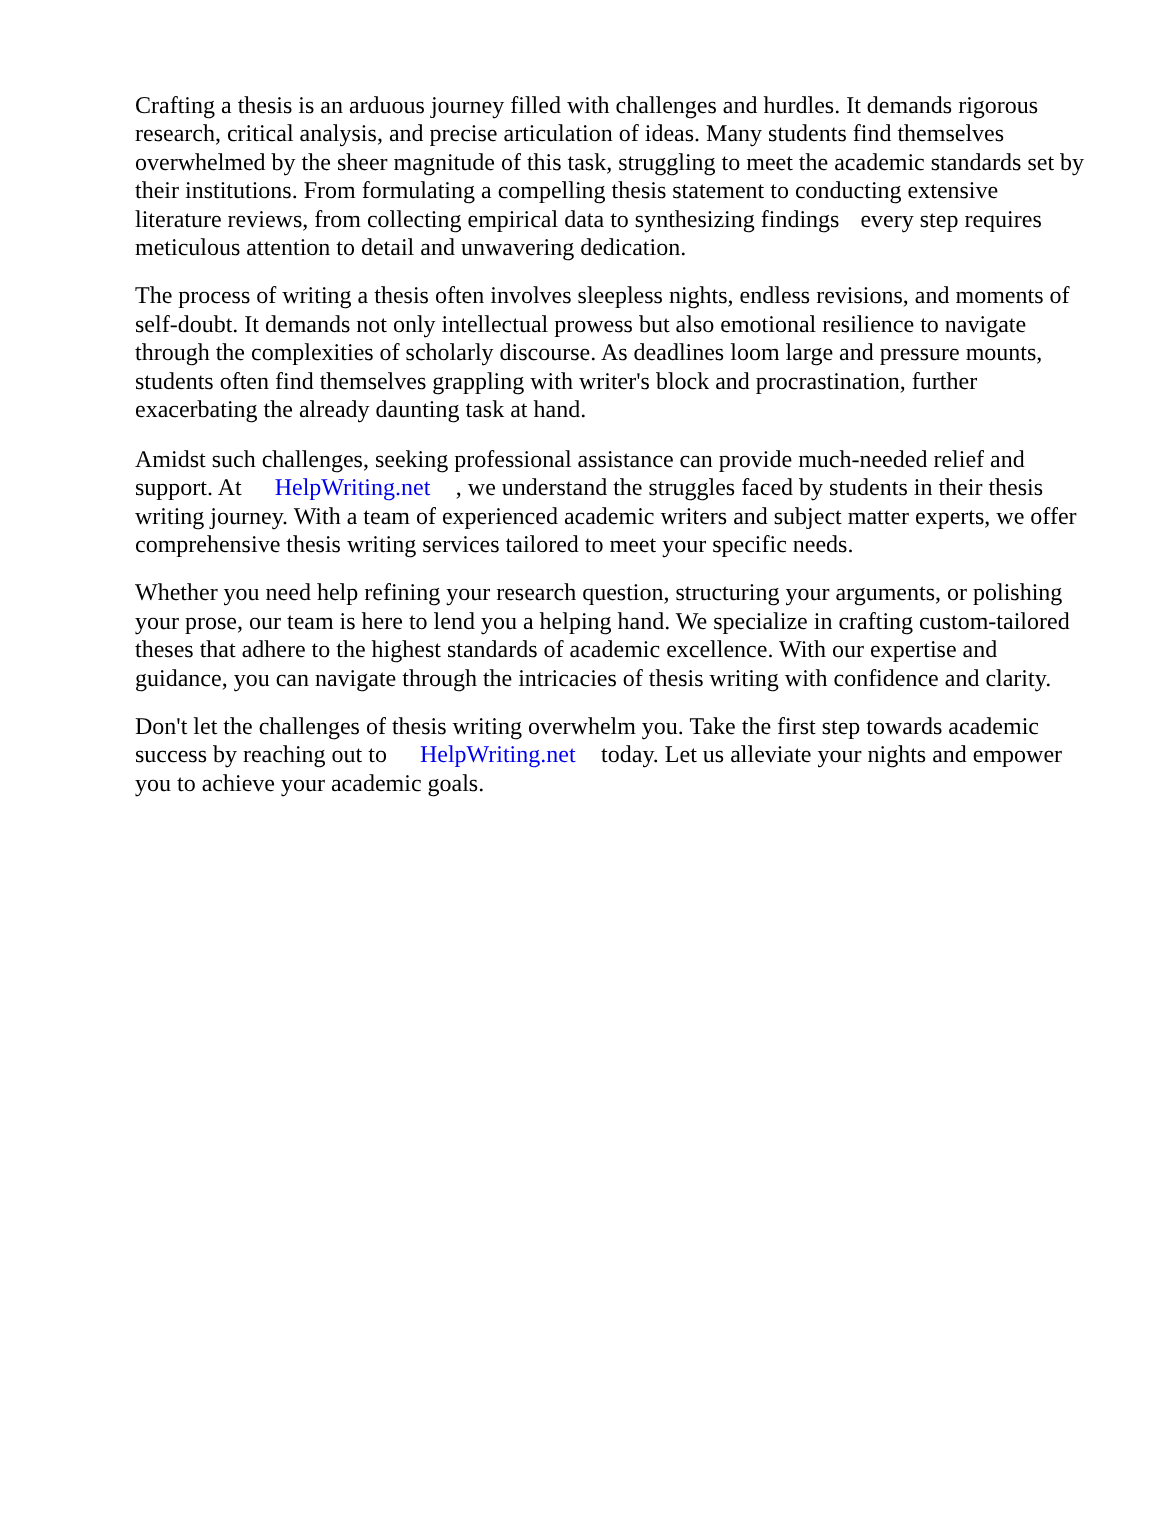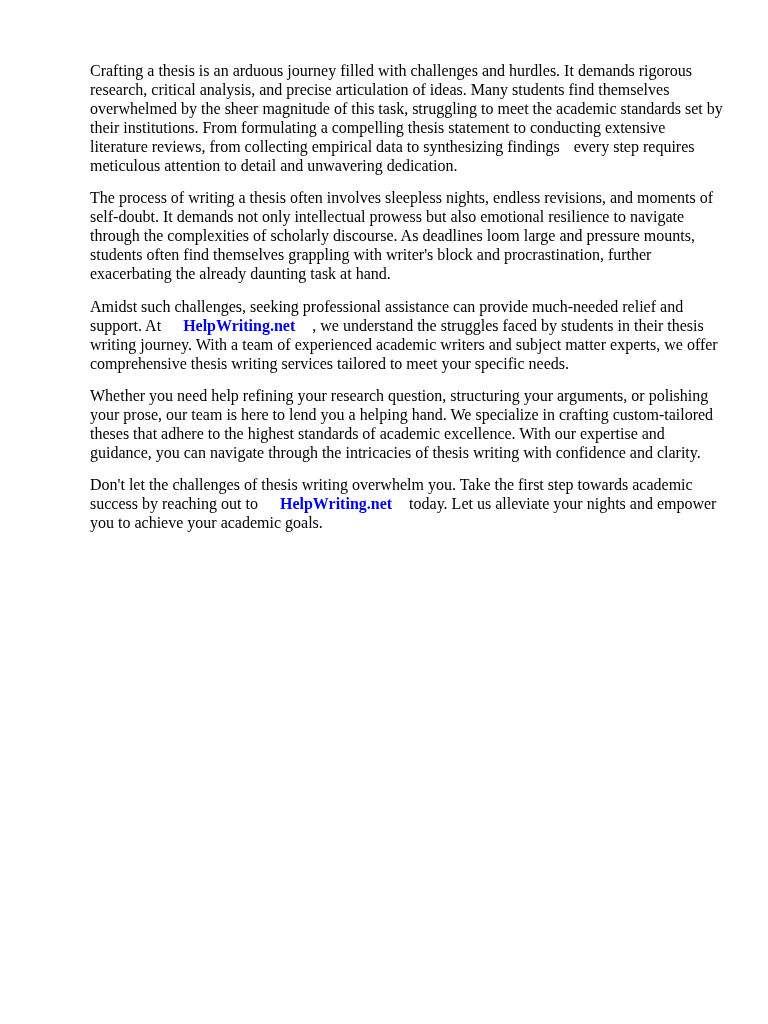--- a/index.html
+++ b/index.html
@@ -43,21 +43,21 @@
     word-spacing: 0px;
     letter-spacing: 0.0px;
   }
 
   .para:last-child {
     margin-bottom: 0;
   }
 
   .sitelink {
     color: #0000ee;
-    font-weight: bold;
+    font-weight: normal;
     text-decoration: none;
     cursor: pointer;
   }
 
   
   .gap-wide {
     display: inline-block;
     width: 22px;
   }
   .gap-med {

